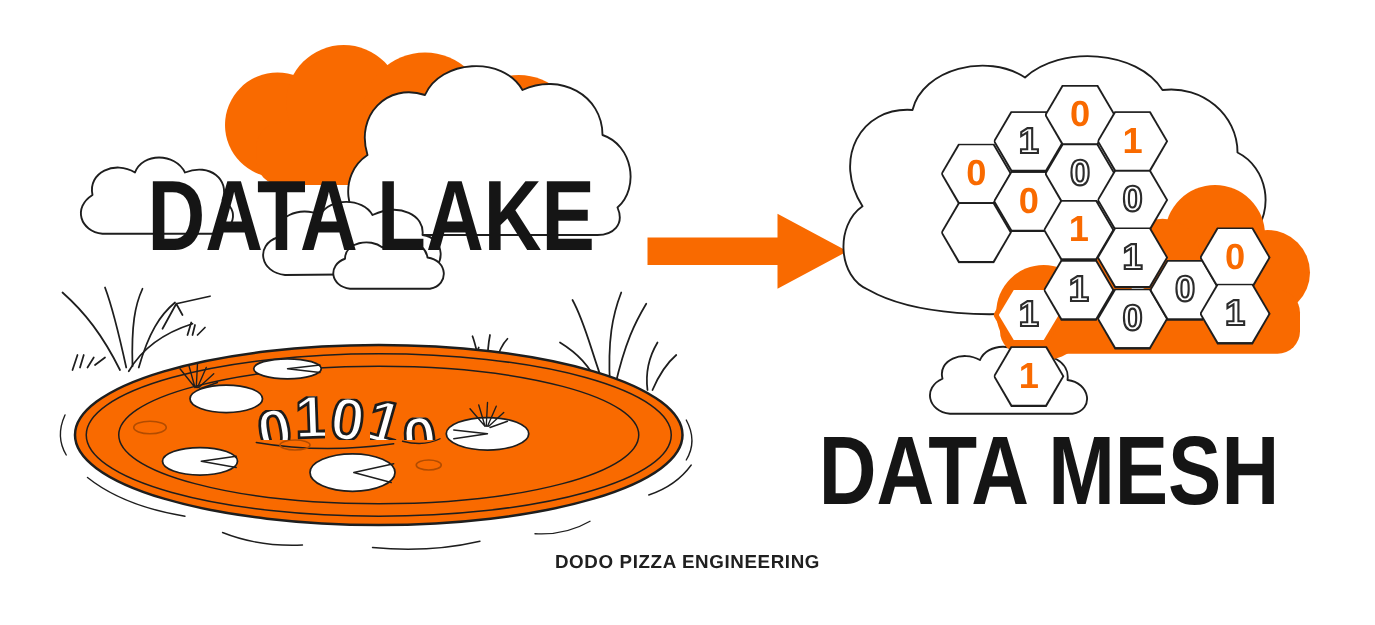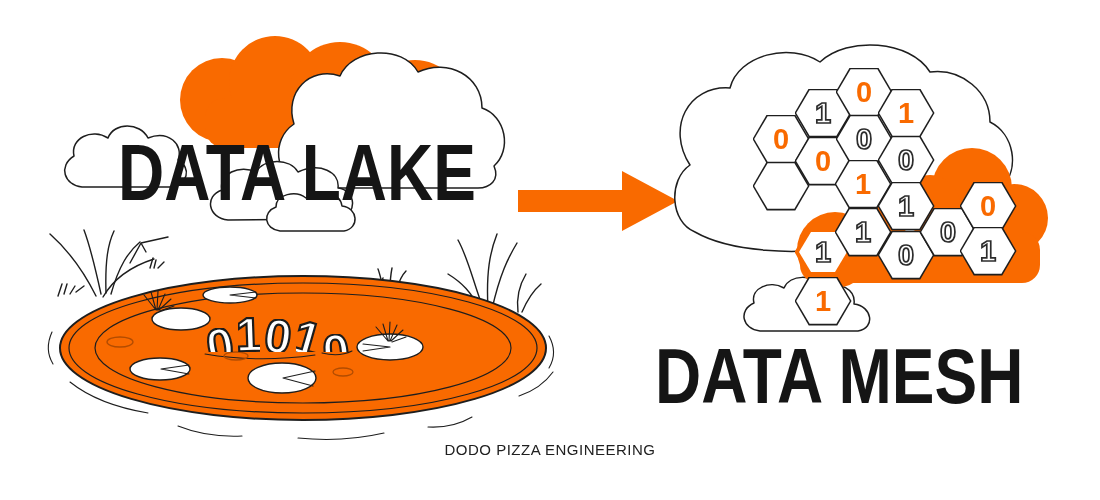--- a/index.html
+++ b/index.html
@@ -22,21 +22,21 @@
   .dot{fill:none;stroke:#b24c00;stroke-width:1.3;}
 
   .title{
     position:absolute;color:#151515;font-weight:700;white-space:nowrap;
     transform-origin:left top;letter-spacing:0;
   }
   .title-left{left:118px;top:133px;font-size:80px;line-height:80px;transform:scaleX(0.80);}
   .title-right{left:655px;top:337px;font-size:78px;line-height:78px;transform:scaleX(0.82);}
   .caption{
     position:absolute;left:0;right:0;top:441px;text-align:center;
-    font-size:15px;font-weight:400;letter-spacing:0.5px;color:#202020;
+    font-size:15px;font-weight:700;letter-spacing:0.5px;color:#202020;
   }
 
   
   .lake-digits{
     position:absolute;left:203px;top:308px;width:150px;height:44px;
     display:flex;align-items:flex-end;justify-content:space-between;
   }
   .ld-wrap{position:relative;display:inline-block;overflow:hidden;}
   .ld-glyph{
     position:absolute;top:-6px;left:50%;display:block;

